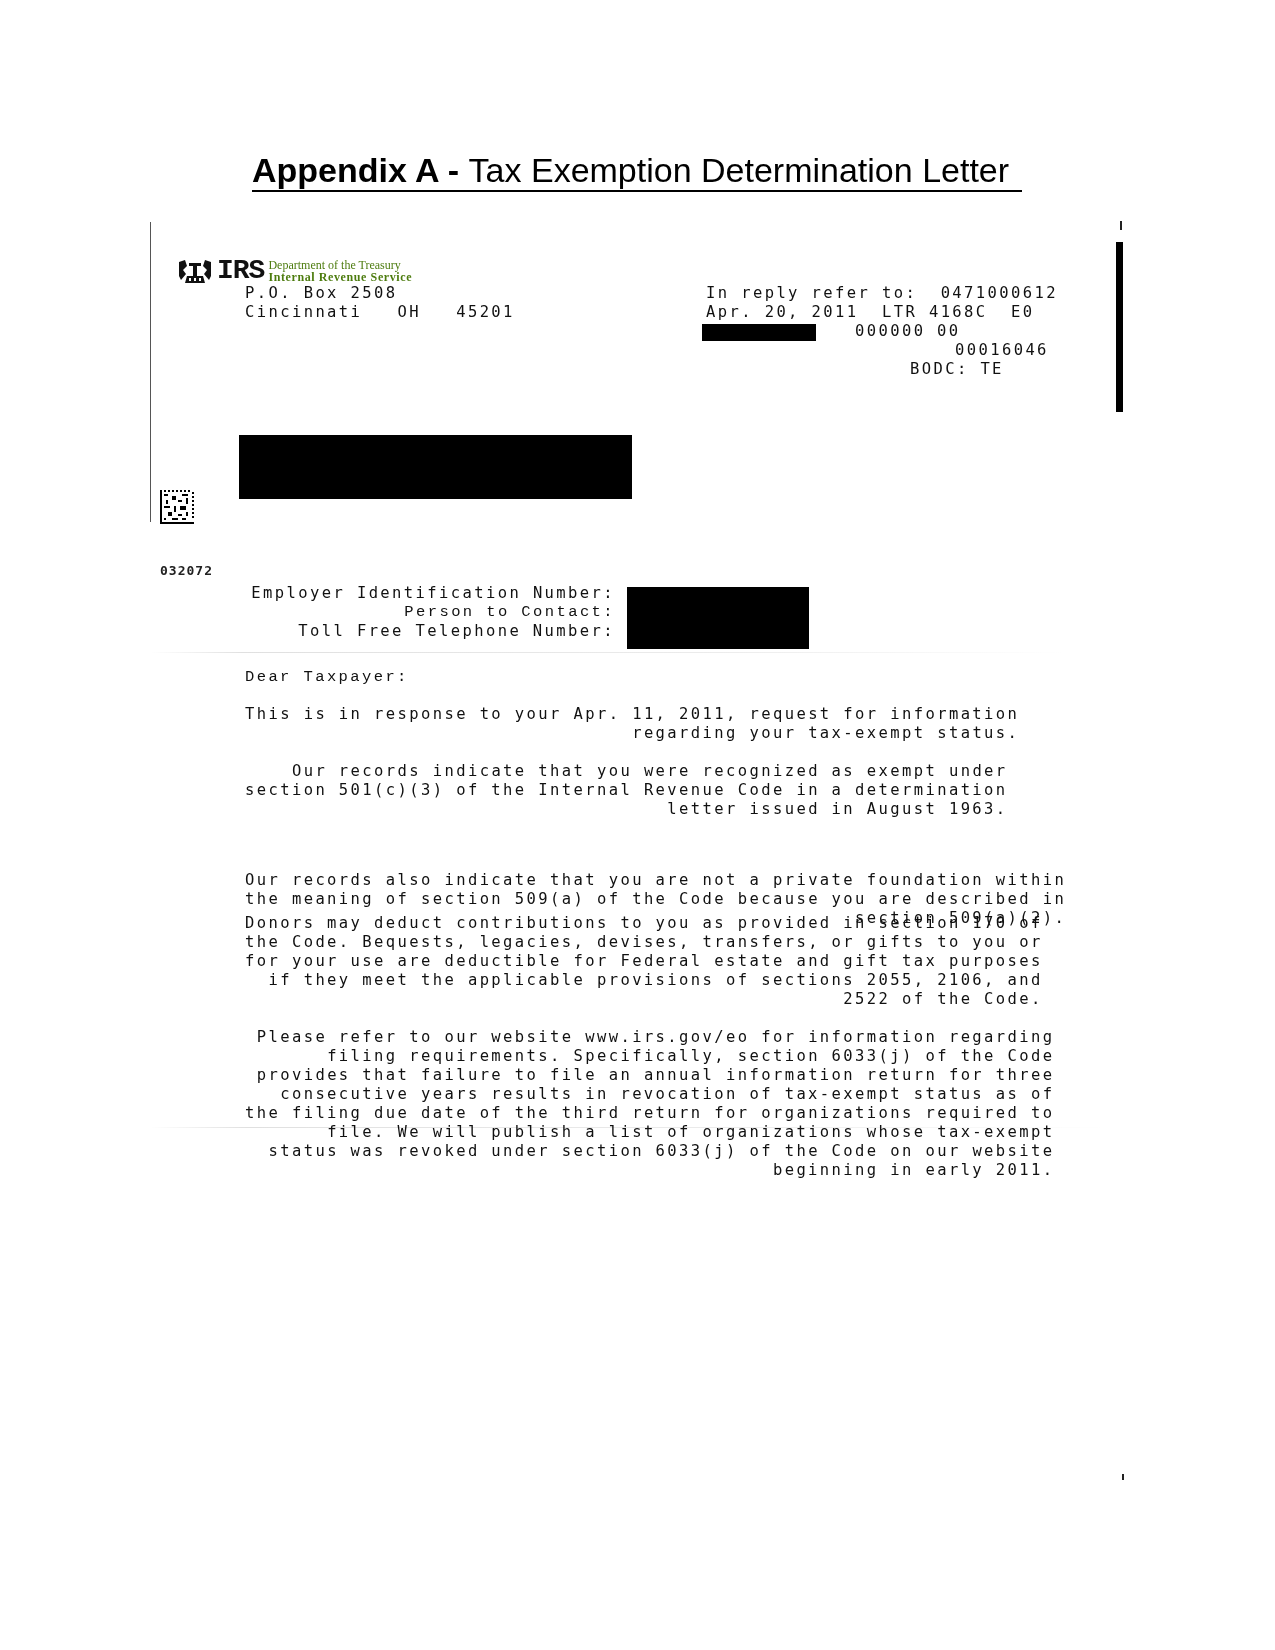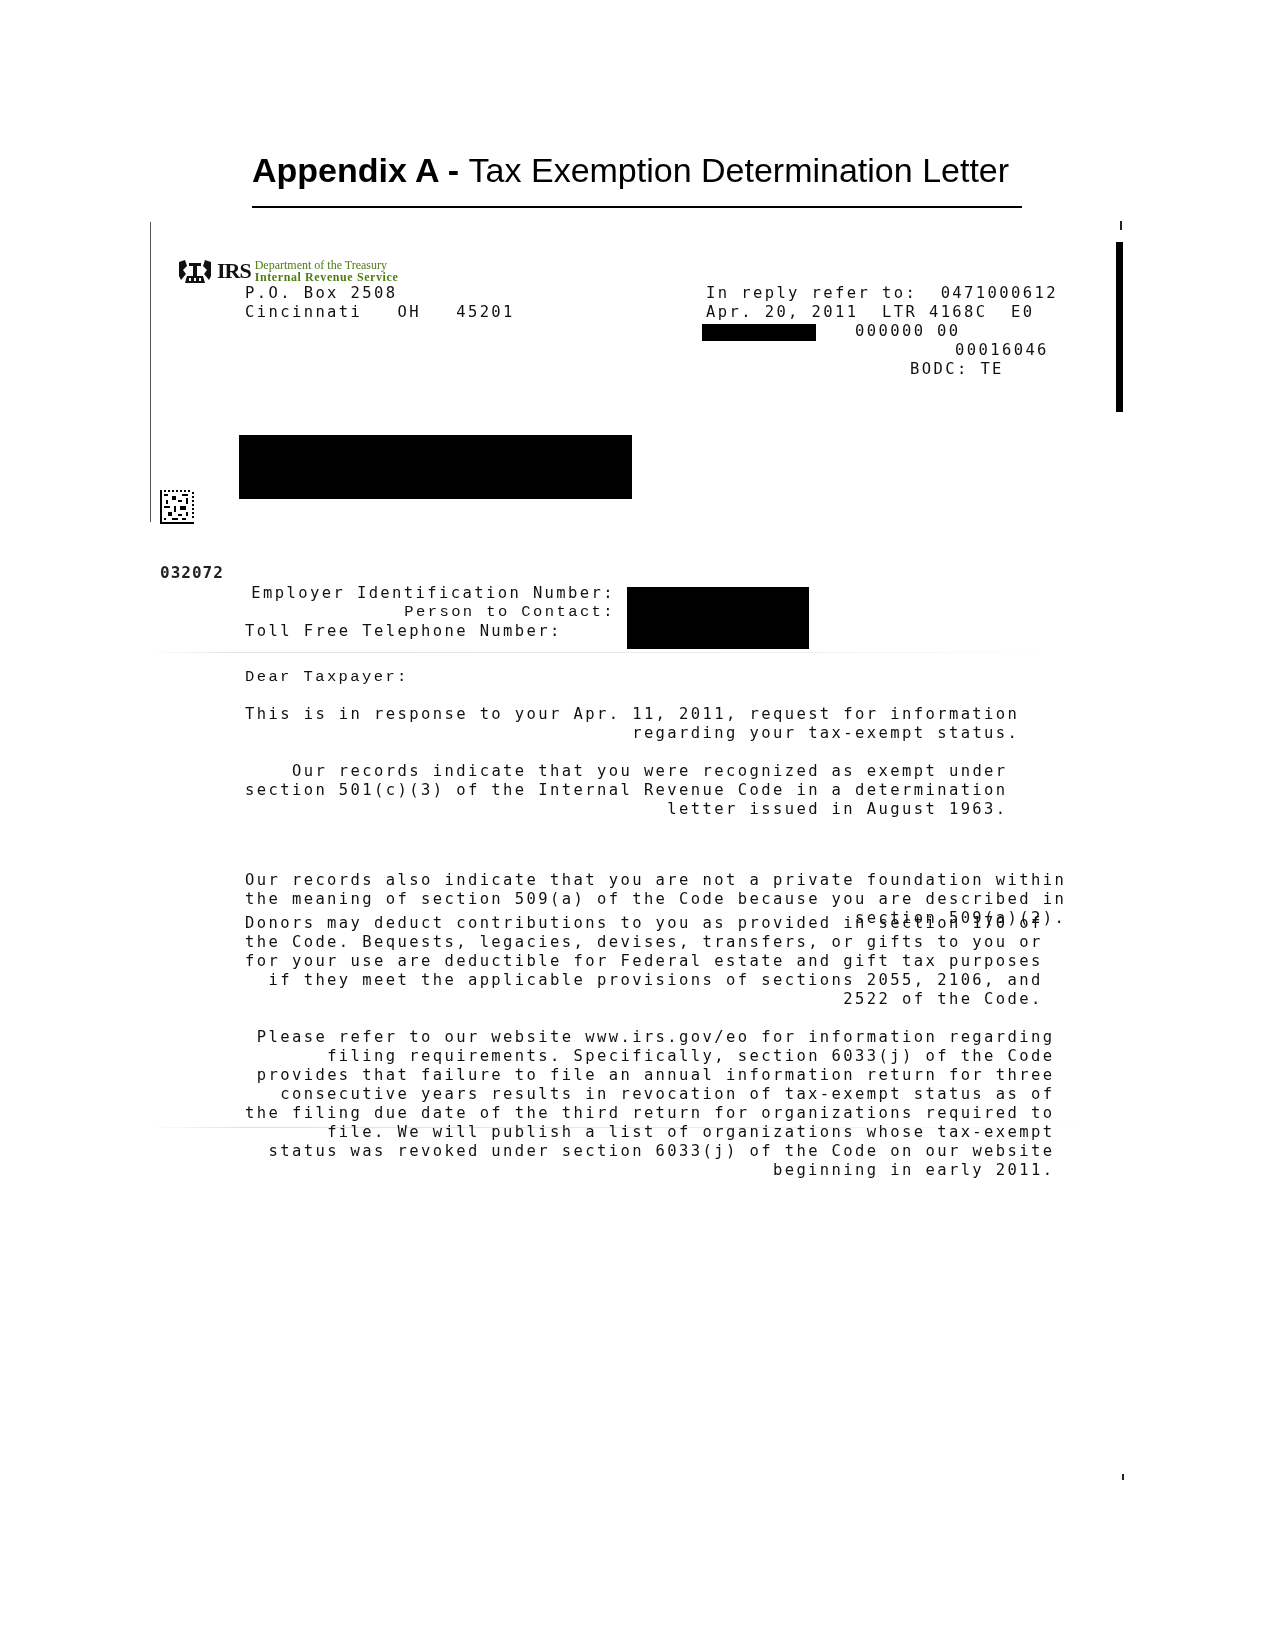--- a/index.html
+++ b/index.html
@@ -1,36 +1,36 @@
 <!DOCTYPE html>
 <html><head>
 <meta charset="utf-8">
 <style>
   html, body { margin:0; padding:0; background:#ffffff; }
   body { width:1275px; height:1650px; position:relative; overflow:hidden; color:#111; }
   .abs { position:absolute; }
   .title {
     left:252px; top:150px; width:770px;
     font-family:"Liberation Sans", sans-serif; font-size:34px; color:#000;
-    white-space:nowrap; border-bottom:2px solid #000; line-height:40px; padding-bottom:16px;
+    white-space:nowrap; border-bottom:2px solid #000; line-height:40px; padding-bottom:0;
   }
   .title .bold { font-weight:bold; }
   .mono { font-family:"DejaVu Sans Mono", "Liberation Mono", monospace; font-size:15.5px; letter-spacing:2.4px; line-height:19px; color:#111; white-space:pre;text-align:right; }
   .vline-left { left:150px; top:222px; width:1px; height:300px; background:#555; }
   .tick-top { left:1120px; top:221px; width:2px; height:9px; background:#222; }
   .right-bar { left:1116px; top:242px; width:7px; height:170px; background:#000; }
   .tick-bottom { left:1122px; top:1474px; width:2px; height:6px; background:#222; }
   .logo { left:177px; top:258px; display:flex; align-items:center; }
   .eagle { width:36px; height:26px; }
-  .irs-word { font-family:Liberation Serif, serif; font-weight:bold; font-size:22px; letter-spacing:-1px; line-height:26px; margin-left:4px; color:#111; }
+  .irs-word { font-family:Liberation Mono, monospace; font-weight:bold; font-size:28px; letter-spacing:-1px; line-height:26px; margin-left:4px; color:#111; }
   .irs-sub { margin-left:4px; font-family:"Liberation Serif", serif; font-size:12px; line-height:12px; color:#4d7c0f; }
   .irs-sub .l2 { font-weight:bold; letter-spacing:0.6px; }
   .redact { background:#000; }
   .datamatrix { left:160px; top:490px; width:34px; height:34px; }
-  .smallcode { left:160px; top:563px; font-family:"DejaVu Sans Mono", monospace; font-size:16px; letter-spacing:1px; font-weight:bold; color:#222; }
+  .smallcode { left:160px; top:563px; font-family:"DejaVu Sans Mono", monospace; font-size:13px; letter-spacing:1px; font-weight:bold; color:#222; }
   .faint-line { height:1px; background:linear-gradient(90deg, rgba(0,0,0,0) 0%, rgba(0,0,0,0.12) 10%, rgba(0,0,0,0.08) 60%, rgba(0,0,0,0) 100%); }
   .para { left:245px; }
 </style>
 </head>
 <body>
 
 <div class="abs title">
   <span class="bold">Appendix A - </span><span>Tax Exemption Determination Letter</span>
 </div>
 
@@ -99,21 +99,21 @@
     <rect x="9" y="12" width="2" height="1" fill="#000"></rect>
     <rect x="13" y="11" width="1" height="2" fill="#000"></rect>
   <rect x="2" y="14" width="1" height="1" fill="#000"></rect>
     <rect x="6" y="14" width="3" height="1" fill="#000"></rect>
     <rect x="11" y="14" width="2" height="1" fill="#000"></rect>
 </svg>
 <div class="abs smallcode" data_bind="">032072</div>
 
 <div class="abs mono" style="left:245px; top:584px; width:370px; text-align:right;">Employer Identification Number:</div>
 <div class="abs mono" style="left:245px; top:603px; width:370px; text-align:right;font-family:Liberation Mono, monospace;">Person to Contact:</div>
-<div class="abs mono" style="left:245px; top:622px; width:370px; text-align:left;">Toll Free Telephone Number:</div>
+<div class="abs mono" style="left:245px; top:622px; width:370px; text-align:right;">Toll Free Telephone Number:</div>
 <div class="abs redact" style="left:627px; top:587px; width:182px; height:62px;"></div>
 
 <div class="abs faint-line" style="left:150px; top:652px; width:920px;"></div>
 
 <div class="abs mono" style="left:245px; top:668px;font-family:Liberation Mono, monospace;">Dear Taxpayer:</div>
 
 <div class="abs mono para" style="top:705px;">This is in response to your Apr. 11, 2011, request for information
 regarding your tax-exempt status.</div>
 <div class="abs mono para" style="top:762px;">Our records indicate that you were recognized as exempt under
 section 501(c)(3) of the Internal Revenue Code in a determination

